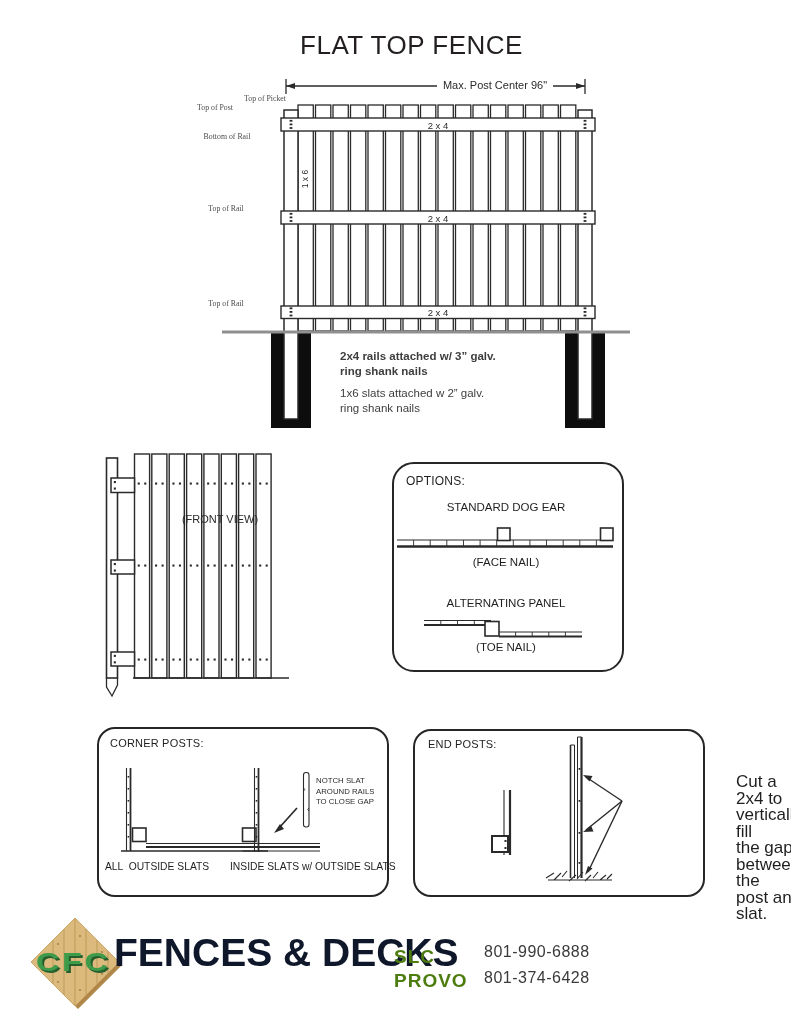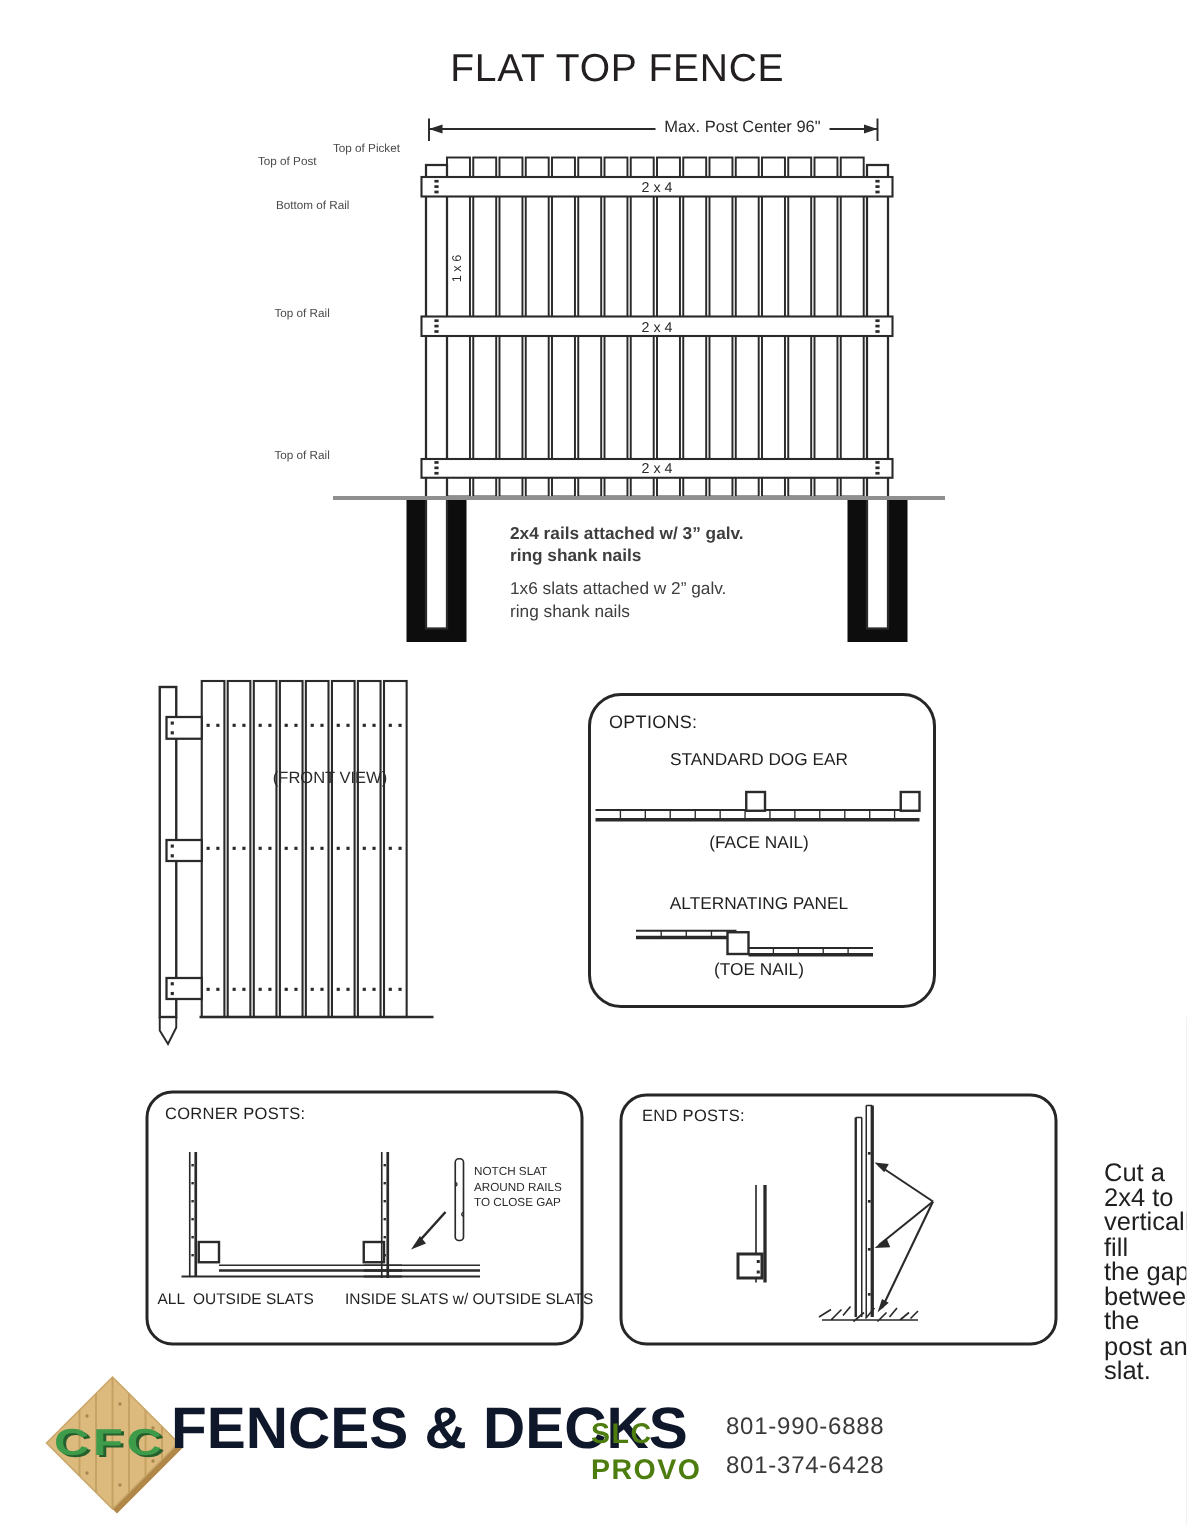--- a/index.html
+++ b/index.html
@@ -2,21 +2,21 @@
 <html><head>
 <meta charset="utf-8">
 <style>
   html,body{margin:0;padding:0;background:#e8e8e8;}
   .page{position:relative;width:791px;height:1024px;background:#ffffff;overflow:hidden;
         font-family:"Liberation Sans",sans-serif;color:#2a2a2a;}
   svg.linework{position:absolute;left:0;top:0;z-index:1;}
   .t{position:absolute;z-index:2;}
   .title{left:0;top:30px;width:823px;text-align:center;font-size:26px;letter-spacing:.5px;color:#231f20;}
   .dimlbl{left:437px;top:79px;width:116px;text-align:center;font-size:11px;background:#fff;color:#2a2a2a;}
-  .lbl{font-size:7.8px;color:#4a4a4a;text-align:left;width:86px;}
+  .lbl{font-size:7.8px;color:#4a4a4a;text-align:center;width:86px;font-family:Liberation Serif, serif;}
   .railtxt{width:90px;text-align:center;font-size:9.5px;color:#2a2a2a;}
   .slatlbl{left:283px;top:173px;width:45px;height:12px;text-align:center;font-size:8.5px;color:#2a2a2a;
            transform:rotate(-90deg);transform-origin:center;}
   .note{font-size:11.5px;line-height:14.5px;color:#3e3e3e;white-space:pre-line;}
   .fvcap{left:180px;top:513px;width:80px;text-align:center;font-size:11px;color:#2a2a2a;}
   .rbox{position:absolute;z-index:2;border:2px solid #262626;border-radius:20px;pointer-events:none;}
   .bxhead{font-size:11.5px;color:#1f1f1f;letter-spacing:.2px;}
   .opttxt{left:392px;width:228px;text-align:center;font-size:11.5px;color:#1f1f1f;}
   .cap{font-size:10.3px;color:#1f1f1f;text-align:center;white-space:pre;}
   .notchnote{left:316px;top:776px;font-size:7.8px;line-height:10.5px;color:#2a2a2a;white-space:pre-line;}

